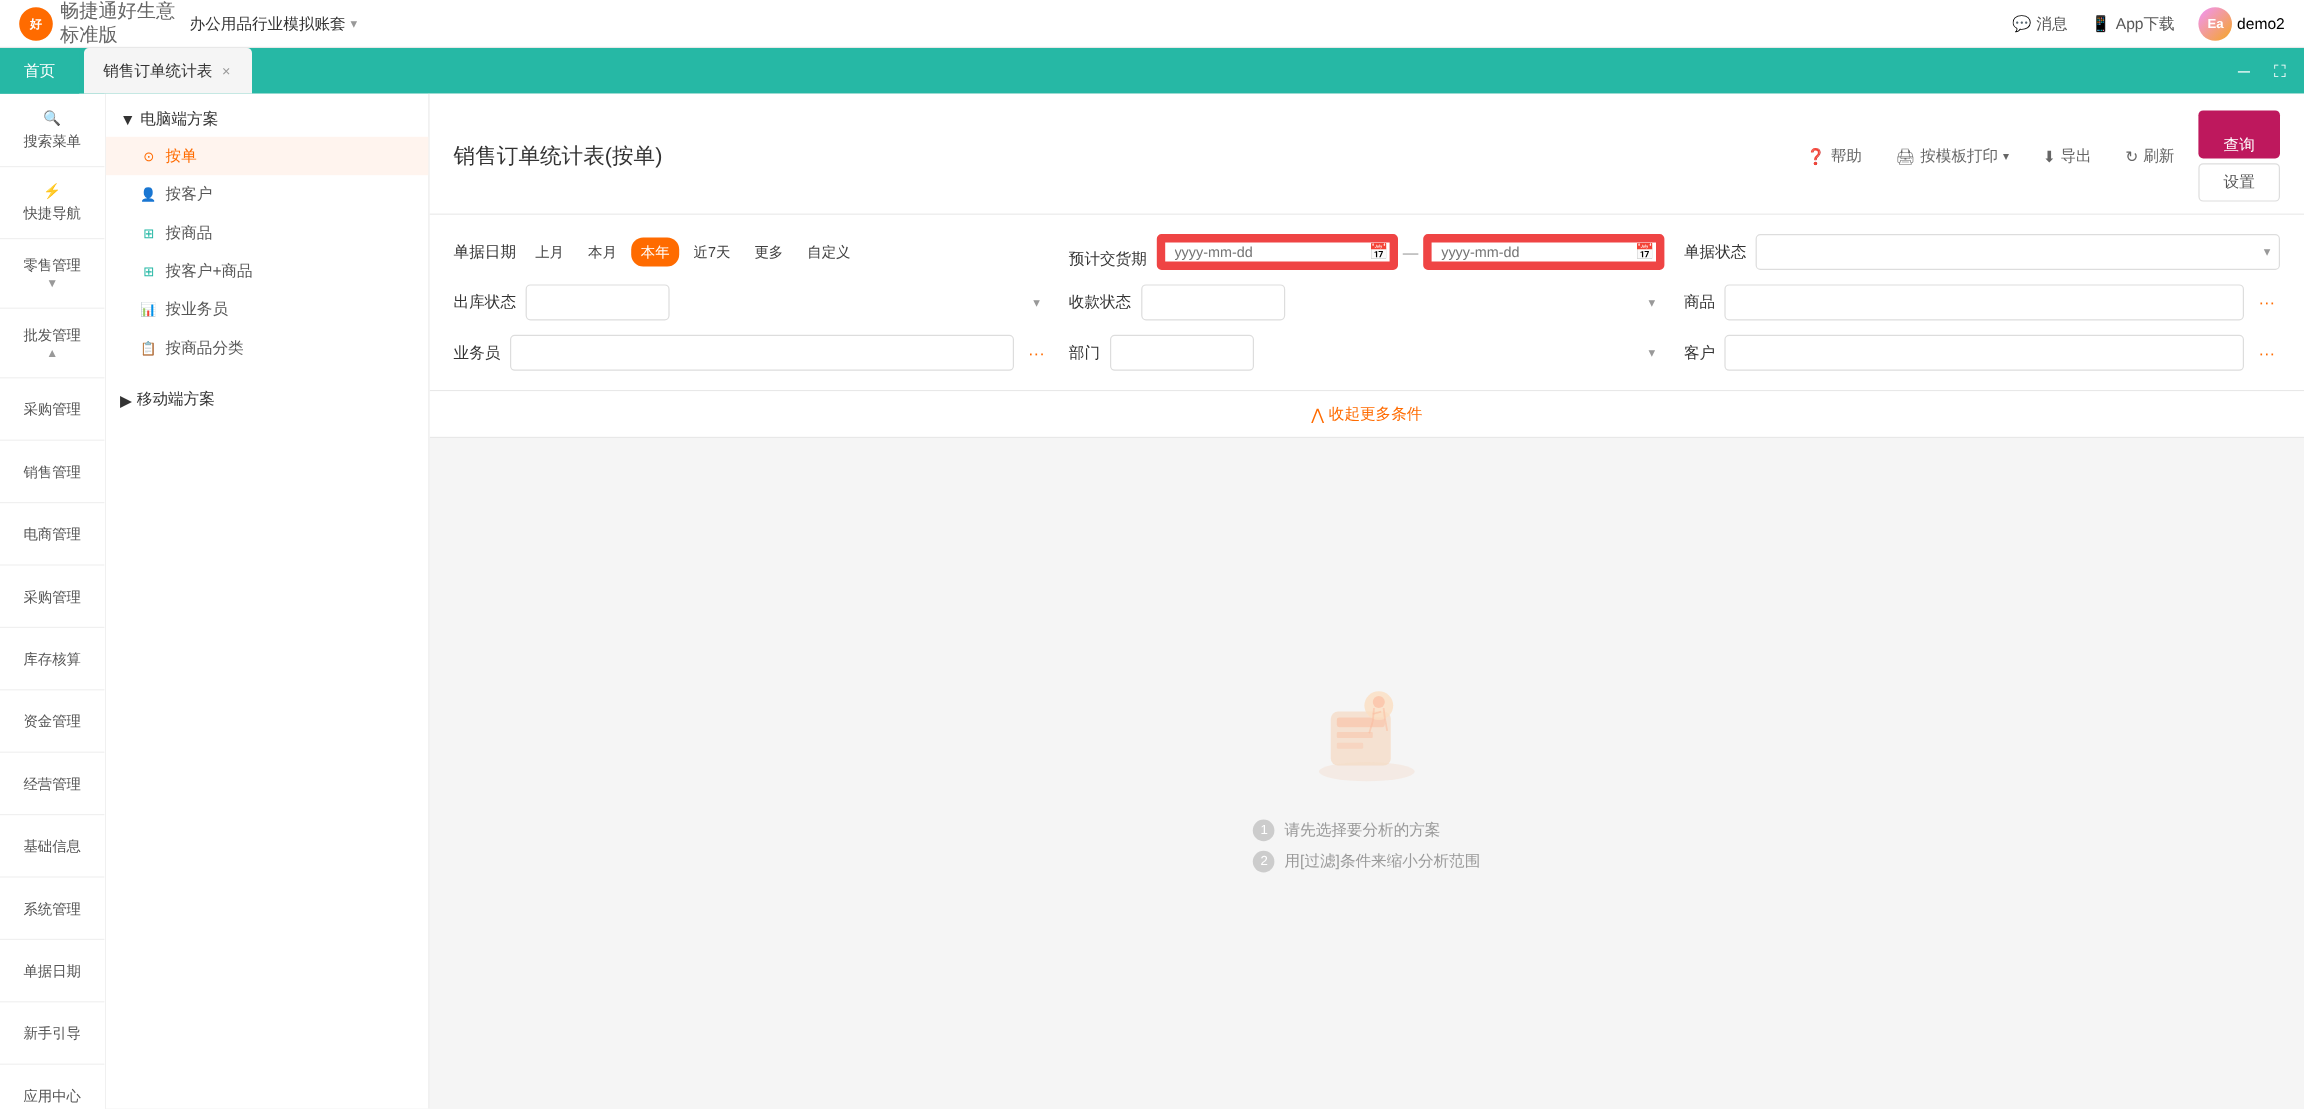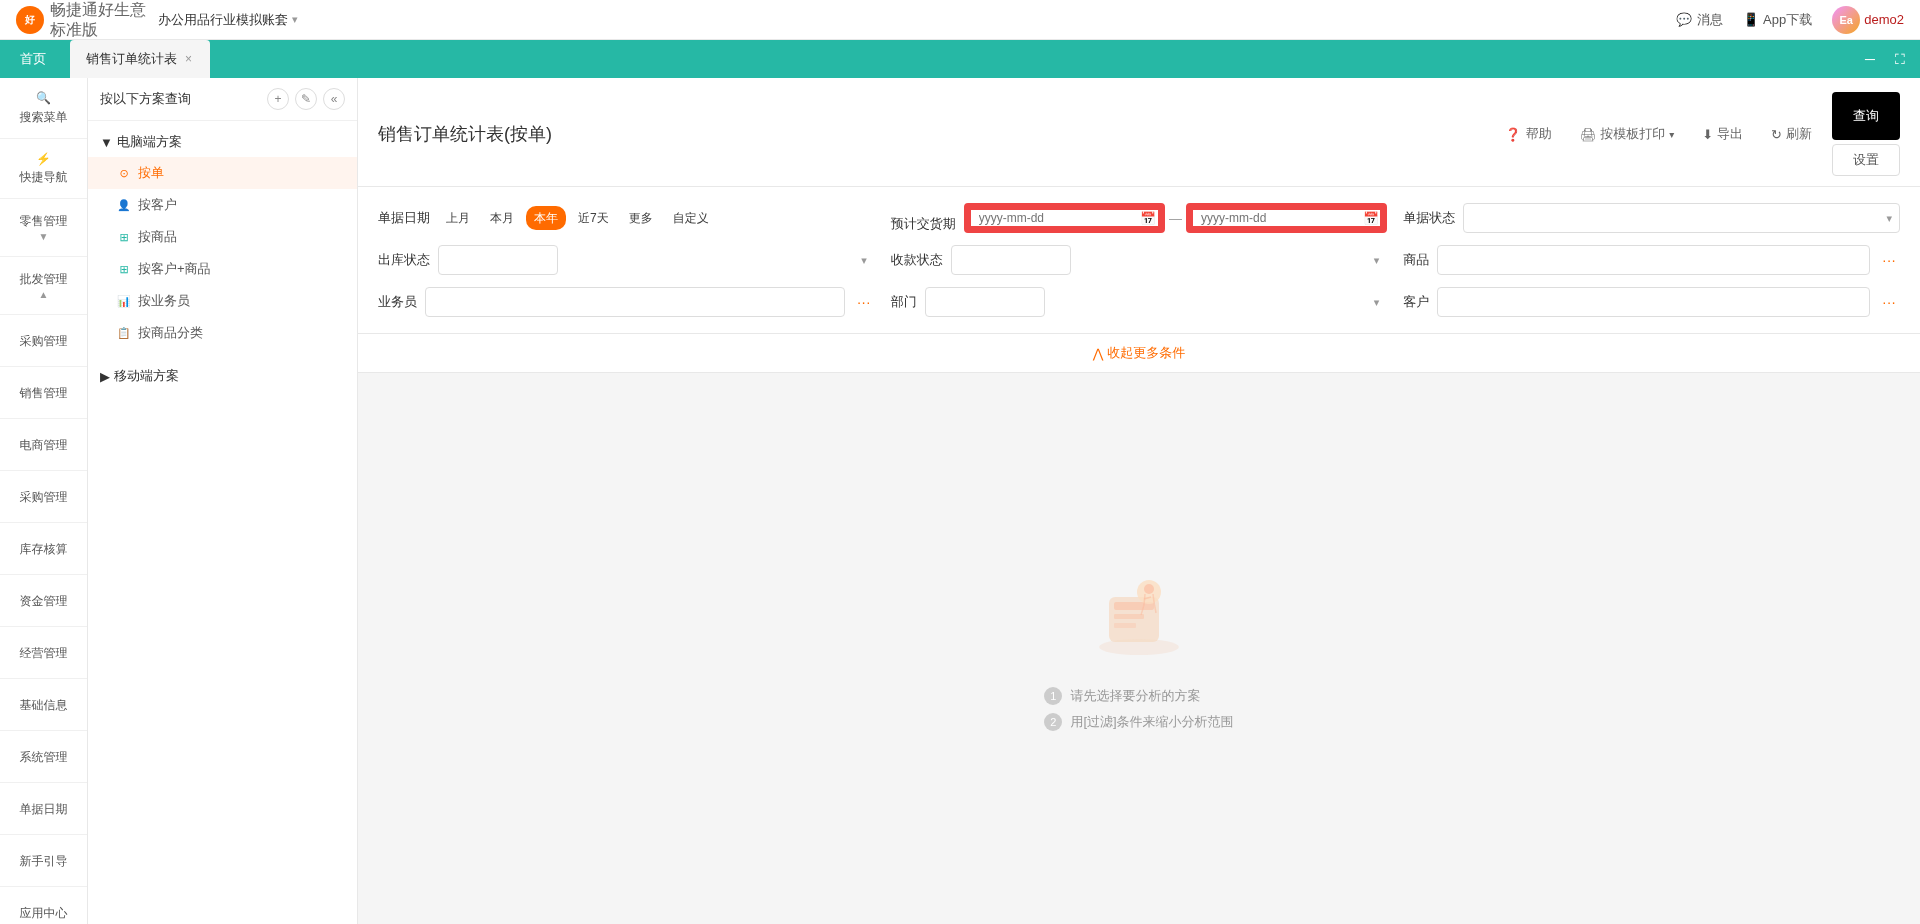--- a/index.html
+++ b/index.html
@@ -64,21 +64,21 @@
       height: 28px;
       border-radius: 50%;
       background: linear-gradient(135deg, #f093fb 0%, #f5a623 100%);
       display: flex;
       align-items: center;
       justify-content: center;
       color: white;
       font-size: 11px;
       font-weight: bold;
     }
-    .user-name { font-size: 13px; color: #b91c1c; }
+    .user-name { font-size: 13px; color: #000000; }
 
     
     .tab-bar {
       height: 38px;
       background: #26b8a5;
       display: flex;
       align-items: center;
       padding: 0 0 0 0;
     }
     .tab-home {
@@ -460,28 +460,28 @@
       border-radius: 50%;
       background: #ddd;
       display: flex;
       align-items: center;
       justify-content: center;
       font-size: 11px;
       color: #fff;
       flex-shrink: 0;
     }
     .query-btn {
-      background: #000000;
+      background: #be185d;
       color: #fff;
       border: none;
       border-radius: 4px;
-      padding: 6px 20px;
-      font-size: 13px;
-      cursor: pointer;
-      height: 48px;
+      padding: 20px 20px;
+      font-size: 13px;
+      cursor: pointer;
+      height: 31px;
     }
     .settings-btn {
       background: #fff;
       color: #555;
       border: 1px solid #ddd;
       border-radius: 4px;
       padding: 6px 20px;
       font-size: 13px;
       cursor: pointer;
       height: 32px;
@@ -614,28 +614,20 @@
     </div>
     <div class="sidebar-item">
       <span class="item-label">应用中心</span>
     </div>
 
   </div>
 
   <div class="content-area">
 
     <div class="left-panel">
-      <div class="left-panel-header">
-        <span class="left-panel-title">按以下方案查询</span>
-        <div class="left-panel-actions">
-          <div class="icon-btn">+</div>
-          <div class="icon-btn">✎</div>
-          <div class="icon-btn">«</div>
-        </div>
-      </div>
 
       <div class="scheme-section">
         <div class="scheme-section-title">
           <span>▼</span>
           <span>电脑端方案</span>
         </div>
 
         <div class="scheme-item active">
           <span class="scheme-icon" style="color:#ff6b00;">⊙</span>
           <span>按单</span>

